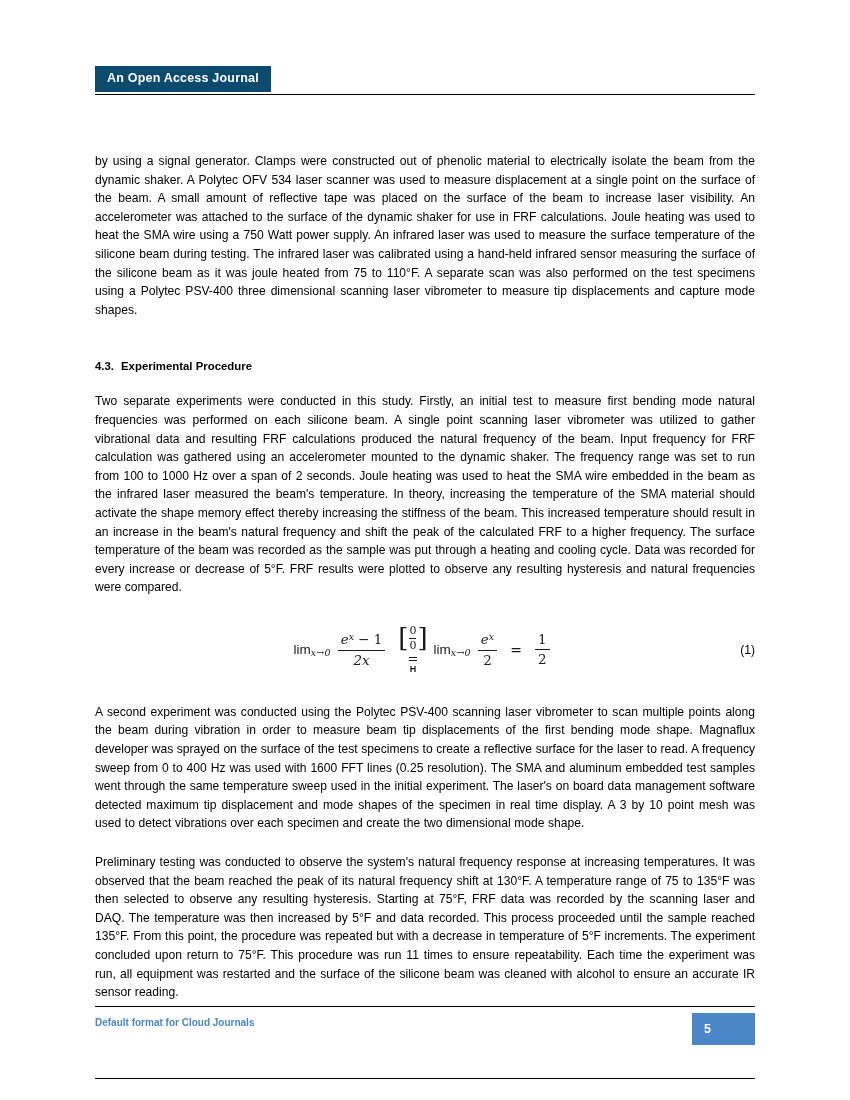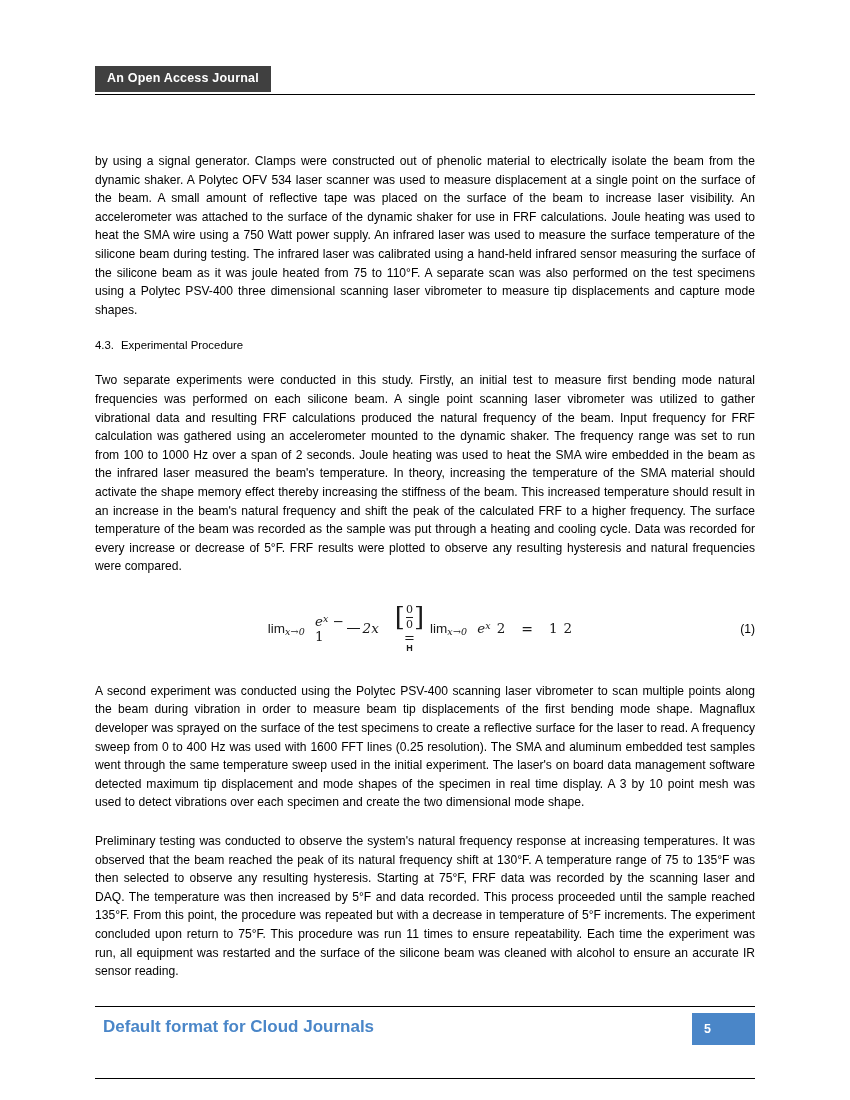--- a/index.html
+++ b/index.html
@@ -26,21 +26,21 @@
   }
 
   
   .header {
     position: relative;
     padding-top: 66px;
     height: 30px;
   }
   .journal-badge {
     display: inline-block;
-    background: #404040;
+    background: #0c4a6e;
     color: #ffffff;
     font-size: 12.5px;
     font-weight: bold;
     letter-spacing: 0.2px;
     padding: 6px 12px 7px 12px;
     line-height: 1;
     position: absolute;
     left: 0;
     top: 66px;
   }
@@ -62,22 +62,22 @@
     line-height: 18.6px;
     text-align: justify;
     text-justify: inter-word;
     margin: 0 0 20px 0;
     word-spacing: 0.2px;
   }
   p.body-text.tight { margin-bottom: 6px; }
 
   h3.section-heading {
     font-size: 11.4px;
-    font-weight: normal;
-    margin: 20px 0 20px 0;
+    font-weight: bold;
+    margin: 41px 0 20px 0;
     padding: 0;
   }
   h3.section-heading .sec-num { margin-right: 7px; }
 
   
   .equation-block {
     position: relative;
     width: 660px;
     margin: 22px 0 22px 0;
     height: 62px;
@@ -105,21 +105,21 @@
   }
   .eq .lim .sub {
     font-family: "DejaVu Serif", serif;
     font-style: italic;
     font-size: 9.5px;
     vertical-align: -0.18em;
     letter-spacing: 0.2px;
   }
   .frac {
     display: inline-flex;
-    flex-direction: row;
+    flex-direction: column;
     align-items: center;
     margin: 0 7px;
     vertical-align: middle;
     line-height: 1.12;
   }
   .frac .num, .frac .den {
     padding: 0 3px;
     font-size: 13.5px;
   }
   .frac .bar {
@@ -198,23 +198,23 @@
   .footer-rule {
     width: 660px;
     border-bottom: 1.6px solid #000000;
   }
   .footer-row {
     position: relative;
     height: 38px;
   }
   .footer-title {
     position: absolute;
-    left: 8px;
+    left: 0;
     top: 10px;
-    font-size: 17px;
+    font-size: 10px;
     font-weight: bold;
     color: #4a86c8;
   }
   .page-number-box {
     position: absolute;
     right: 0;
     top: 6px;
     width: 63px;
     height: 32px;
     background: #4a86c8;

